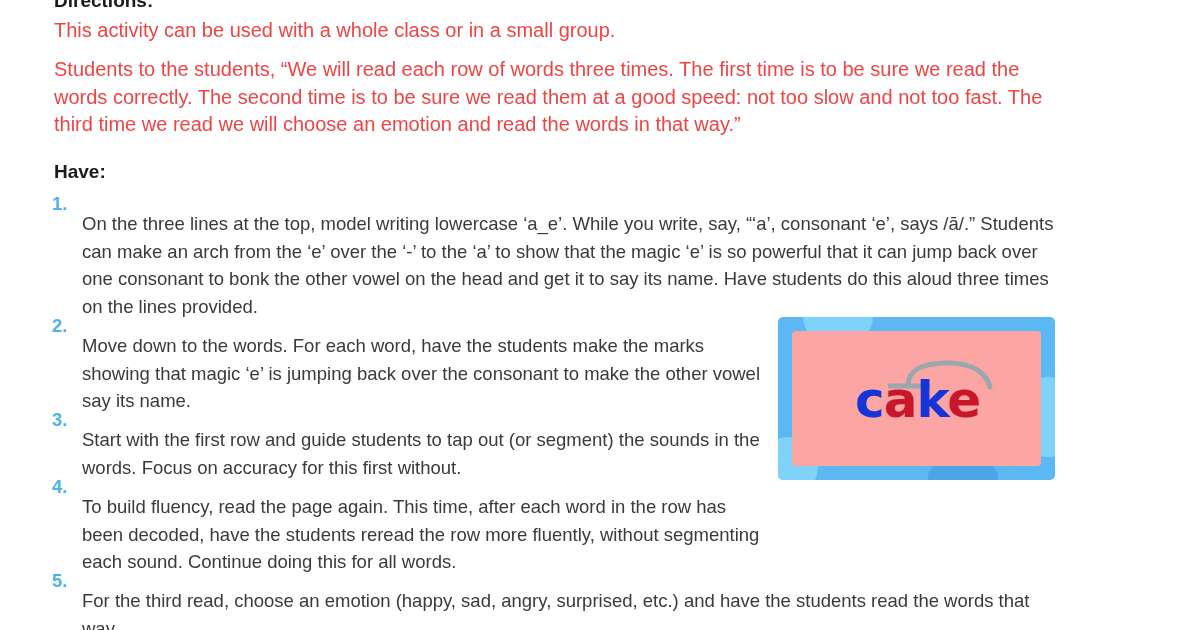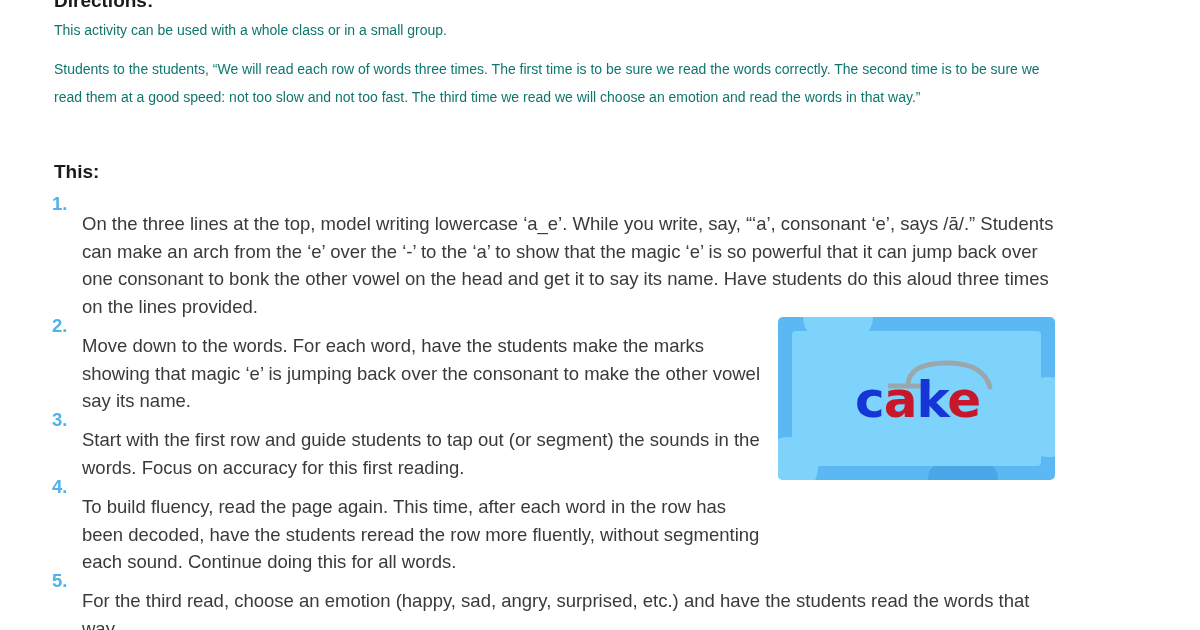--- a/index.html
+++ b/index.html
@@ -23,23 +23,23 @@
       color: #1a1a1a;
       margin: 0;
       line-height: 1;
     }
     .heading.directions { top: -9px; }
     .heading.steps { top: 162px; }
 
     .para {
       position: absolute;
       left: 54px;
-      font-size: 14px;
+      font-size: 20px;
       line-height: 27.5px;
-      color: #0f766e;
+      color: #ef4444;
       margin: 0;
     }
     .para.p1 { top: 17px; width: 700px; }
     .para.p2 { top: 56px; width: 1010px; }
 
     .step {
       position: absolute;
       left: 52px;
       font-size: 18.5px;
       line-height: 27.5px;
@@ -83,21 +83,21 @@
     .card .blob.b1 { left: 25px; top: -30px; width: 70px; height: 60px; }
     .card .blob.b2 { left: 230px; top: 60px; width: 80px; height: 80px; }
     .card .blob.b3 { left: -20px; top: 120px; width: 60px; height: 60px; }
     .card .blob.b4 { left: 150px; top: 140px; width: 70px; height: 40px; background:#4aa6e6; }
     .card .inner {
       position: absolute;
       left: 14px;
       top: 14px;
       width: 249px;
       height: 135px;
-      background: #7dd3fc;
+      background: #fca5a5;
       border-radius: 4px;
     }
     .word {
       position: absolute;
       left: 63px;
       top: 44px;
       font-family: "DejaVu Sans", sans-serif;
       font-weight: bold;
       font-size: 50px;
       letter-spacing: -1px;
@@ -111,33 +111,33 @@
       top: 28px;
     }
   </style>
 </head>
 <body>
 
 <h2 class="heading directions">Directions:</h2>
 <p class="para p1">This activity can be used with a whole class or in a small group.</p>
 <p class="para p2">Students to the students, “We will read each row of words three times. The first time is to be sure we read the words correctly. The second time is to be sure we read them at a good speed: not too slow and not too fast. The third time we read we will choose an emotion and read the words in that way.”</p>
 
-<h2 class="heading steps">This:</h2>
+<h2 class="heading steps">Have:</h2>
 
 <div class="step s1">
   <span class="num">1.</span>
   <span class="text">On the three lines at the top, model writing lowercase ‘a_e’. While you write, say, “‘a’, consonant ‘e’, says /ā/.” Students can make an arch from the ‘e’ over the ‘-’ to the ‘a’ to show that the magic ‘e’ is so powerful that it can jump back over one consonant to bonk the other vowel on the head and get it to say its name. Have students do this aloud three times on the lines provided.</span>
 </div>
 <div class="step s2">
   <span class="num">2.</span>
   <span class="text">Move down to the words. For each word, have the students make the marks showing that magic ‘e’ is jumping back over the consonant to make the other vowel say its name.</span>
 </div>
 <div class="step s3">
   <span class="num">3.</span>
-  <span class="text">Start with the first row and guide students to tap out (or segment) the sounds in the words. Focus on accuracy for this first reading.</span>
+  <span class="text">Start with the first row and guide students to tap out (or segment) the sounds in the words. Focus on accuracy for this first without.</span>
 </div>
 <div class="step s4">
   <span class="num">4.</span>
   <span class="text">To build fluency, read the page again. This time, after each word in the row has been decoded, have the students reread the row more fluently, without segmenting each sound. Continue doing this for all words.</span>
 </div>
 <div class="step s5">
   <span class="num">5.</span>
   <span class="text">For the third read, choose an emotion (happy, sad, angry, surprised, etc.) and have the students read the words that way.</span>
 </div>
 

